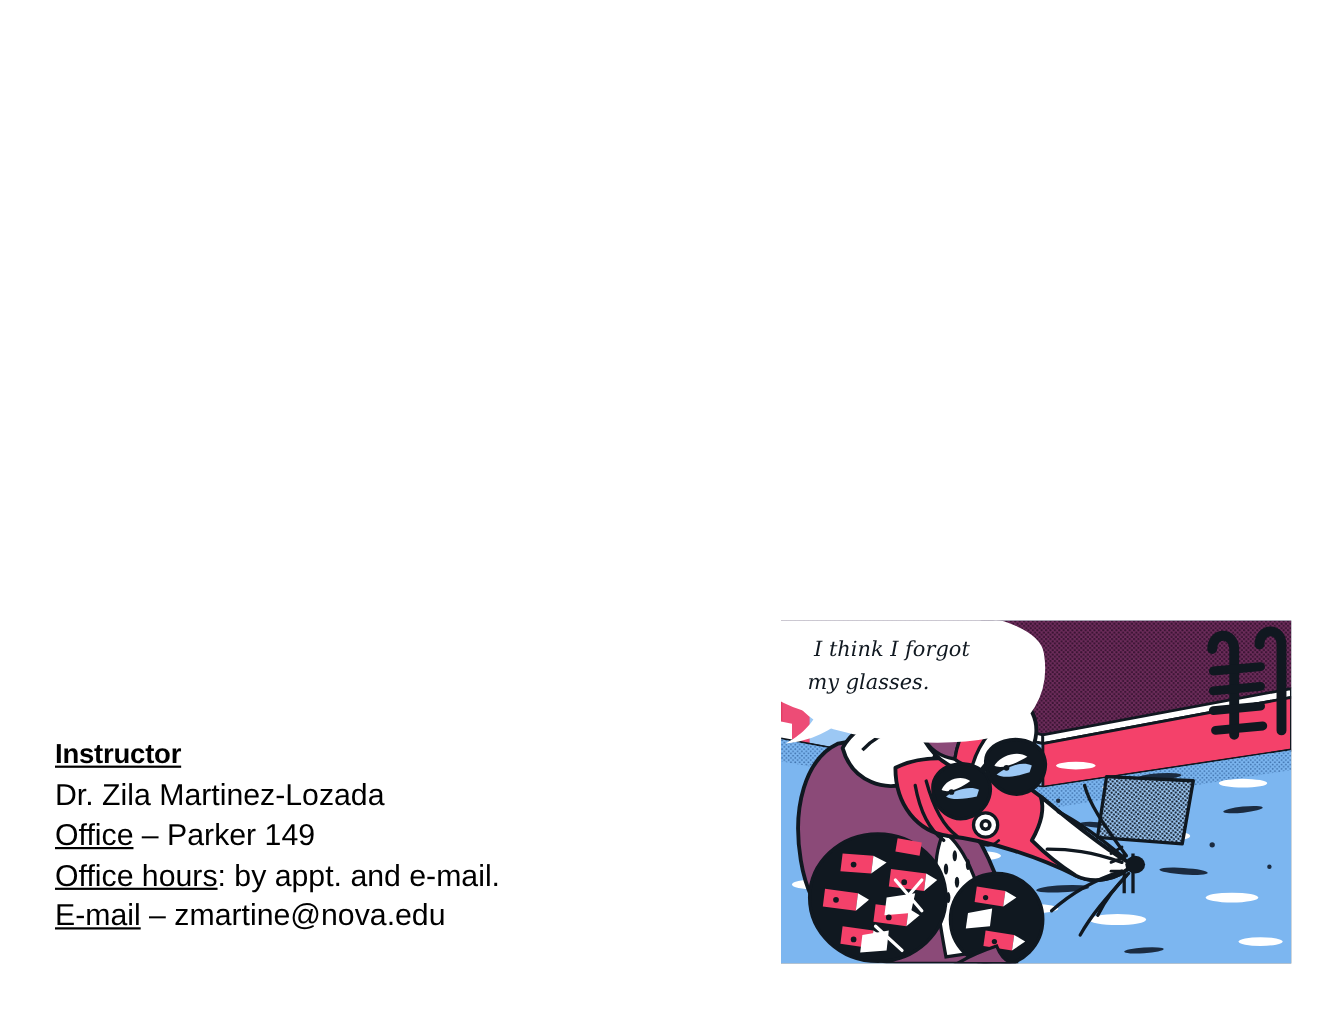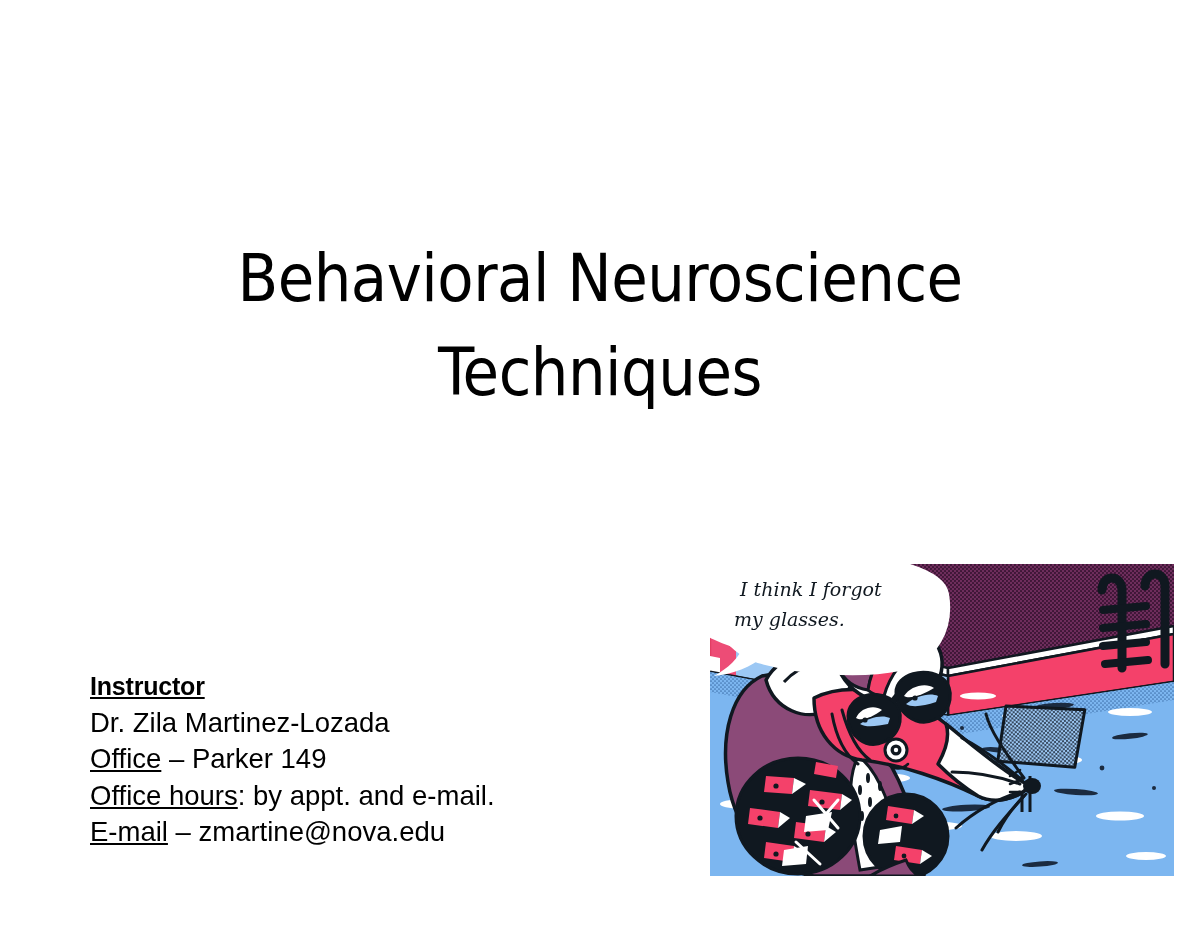--- a/index.html
+++ b/index.html
@@ -40,21 +40,20 @@
     left: 50px;
     top: 668px;
     width: 620px;
   }
   .info-line {
     font-family: "Liberation Sans", sans-serif;
     font-size: 27.5px;
     line-height: 36.5px;
     color: #000000;
     white-space: nowrap;
-    margin-left: 40px;
   }
   .info-line.heading {
     font-weight: bold;
     font-size: 25px;
     letter-spacing: -0.2px;
   }
   .u { text-decoration: underline; text-underline-offset: 2px; }
 
   
   .cartoon {
@@ -66,24 +65,20 @@
     overflow: hidden;
     background: #a3a3a3;
   }
   .cartoon svg { display: block; width: 464px; height: 312px; }
 </style>
 </head>
 <body>
 
 <div class="slide">
 
-  <div class="title-block">
-    <div class="title-line">Behavioral Neuroscience</div>
-    <div class="title-line">Techniques</div>
-  </div>
 
   <div class="info-block">
     <div class="info-line heading">
       <span class="u">Instructor</span>
     </div>
     <div class="info-line">
       <span>Dr. Zila Martinez-Lozada</span>
     </div>
     <div class="info-line">
       <span class="u">Office</span><span> – Parker 149</span>

